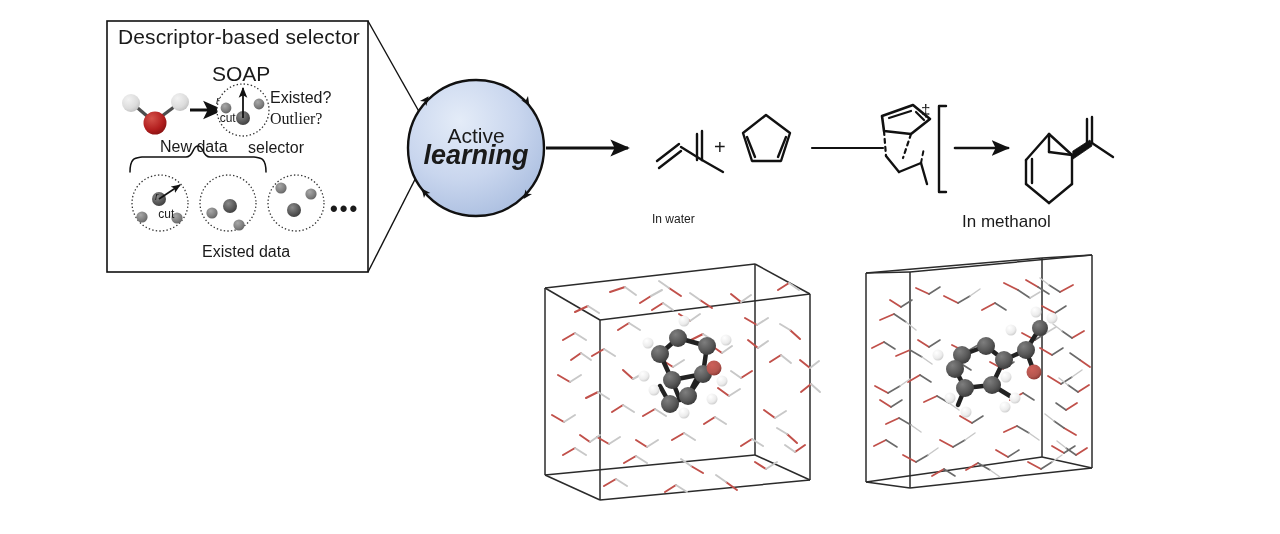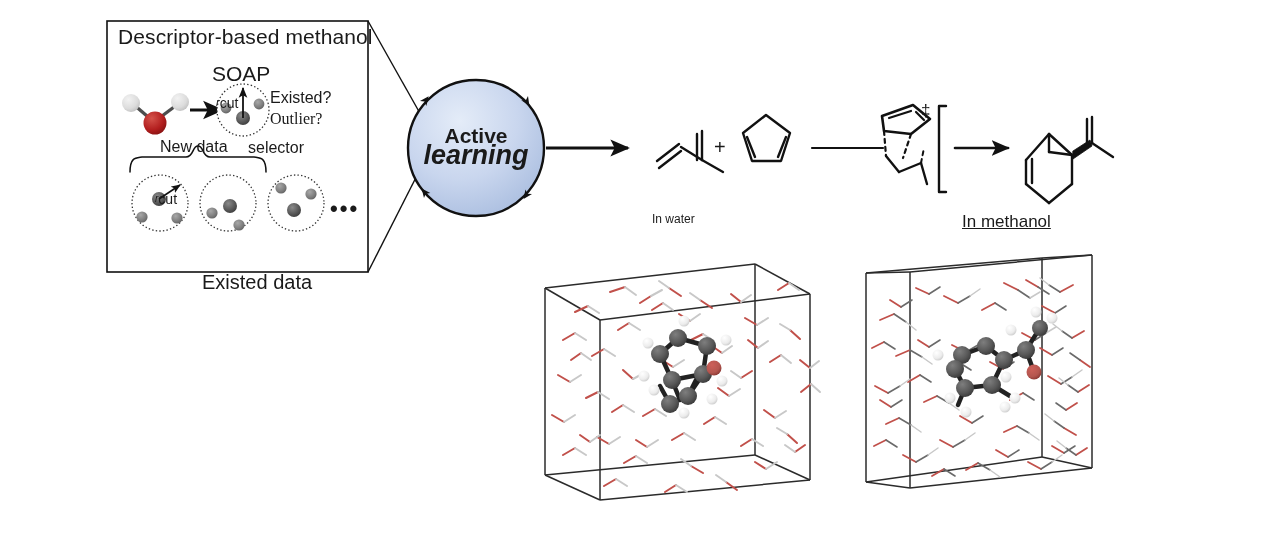--- a/index.html
+++ b/index.html
@@ -9,34 +9,34 @@
     font-family:"Liberation Sans","DejaVu Sans",sans-serif;
     color:#1a1a1a;
     overflow:hidden;
     position:relative;
   }
   #figure{position:absolute;left:0;top:0;width:1280px;height:534px;}
   .txt{position:absolute;white-space:nowrap;}
   #selector-title{left:118px;top:25px;font-size:21px;letter-spacing:.1px;}
   #soap-label{left:212px;top:62px;font-size:21px;}
   #rcut-new{left:216px;top:93px;font-size:11px;font-style:italic;}
-  #rcut-new sub,.sub{font-size:14px;font-style:normal;vertical-align:baseline;position:relative;top:2px;}
+  #rcut-new sub,.sub{font-size:12px;font-style:normal;vertical-align:baseline;position:relative;top:18px;}
   #similar-q{left:270px;top:89px;font-size:16px;}
   #outlier-q{left:270px;top:110px;font-size:16px;font-family:Liberation Serif, serif;}
   #newdata-label{left:116px;top:138px;font-size:16px;margin-left:44px;}
   #compare-label{left:248px;top:139px;font-size:16px;}
-  #existed-label{left:202px;top:243px;font-size:20px;margin-top:28px;}
+  #existed-label{left:202px;top:243px;font-size:16px;}
   #ellipsis{left:330px;top:196px;font-size:22px;letter-spacing:2px;font-weight:700;}
   #rcut-ex{left:155px;top:189px;font-size:10px;font-style:italic;}
-  #active-line1{left:423px;top:124px;font-size:21px;font-weight:bold;width:106px;text-align:center;}
+  #active-line1{left:423px;top:124px;font-size:21px;font-weight:normal;width:106px;text-align:center;}
   #active-line2{left:423px;top:140px;font-size:27px;font-weight:bold;width:106px;text-align:center;font-style:italic;}
   #plus-sign{left:714px;top:136px;font-size:20px;}
   #dagger{left:921px;top:101px;font-size:17px;}
   #water-label{left:652px;top:212px;font-size:12px;}
-  #methanol-label{left:962px;top:212px;font-size:17px;text-decoration:underline;}
+  #methanol-label{left:962px;top:212px;font-size:17px;}
 </style>
 </head>
 <body>
 
 <svg id="figure" viewBox="0 0 1280 534" xmlns="http://www.w3.org/2000/svg">
 
   <defs>
     <radialGradient id="alGrad" cx="38%" cy="30%" r="78%">
       <stop offset="0%" stop-color="#e4ecf8"></stop>
       <stop offset="55%" stop-color="#c9d6ee"></stop>
@@ -513,21 +513,21 @@
         <circle cx="1015" cy="398" r="5.5" fill="url(#hGrad)"></circle>
         <circle cx="1006" cy="377" r="5.5" fill="url(#hGrad)"></circle>
         <circle cx="1011" cy="330" r="5.5" fill="url(#hGrad)"></circle>
         <circle cx="1052" cy="318" r="5.5" fill="url(#hGrad)"></circle>
         <circle cx="1036" cy="312" r="5.5" fill="url(#hGrad)"></circle>
       </g>
     </g>
   </g>
 </svg>
 
-<div class="txt" id="selector-title">Descriptor-based methanol</div>
+<div class="txt" id="selector-title">Descriptor-based selector</div>
 
 <div class="txt" id="soap-label">SOAP</div>
 
 <div class="txt" id="rcut-new"><span>r</span><span class="sub">cut</span></div>
 
 <div class="txt" id="similar-q">Existed?</div>
 
 <div class="txt" id="outlier-q">Outlier?</div>
 
 <div class="txt" id="newdata-label">New data</div>

